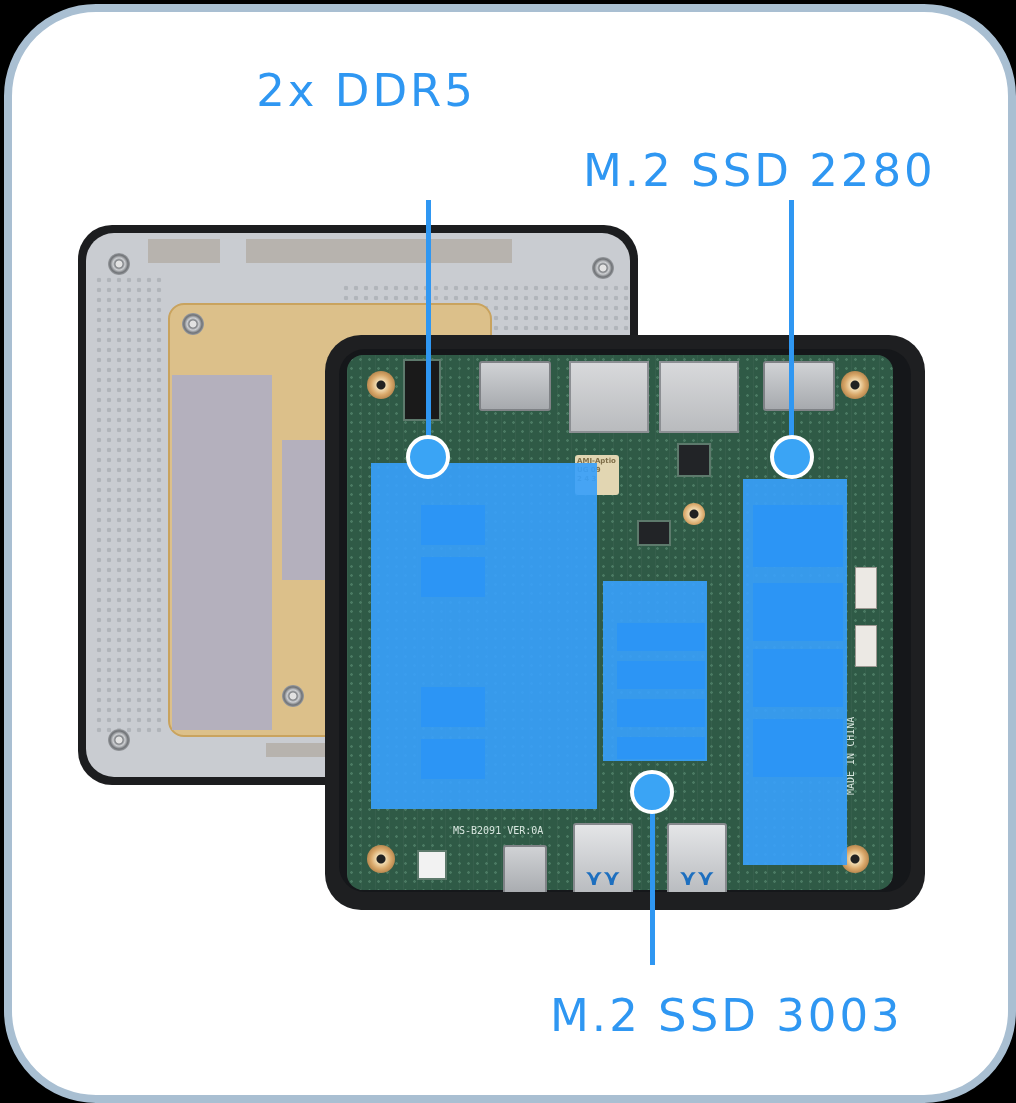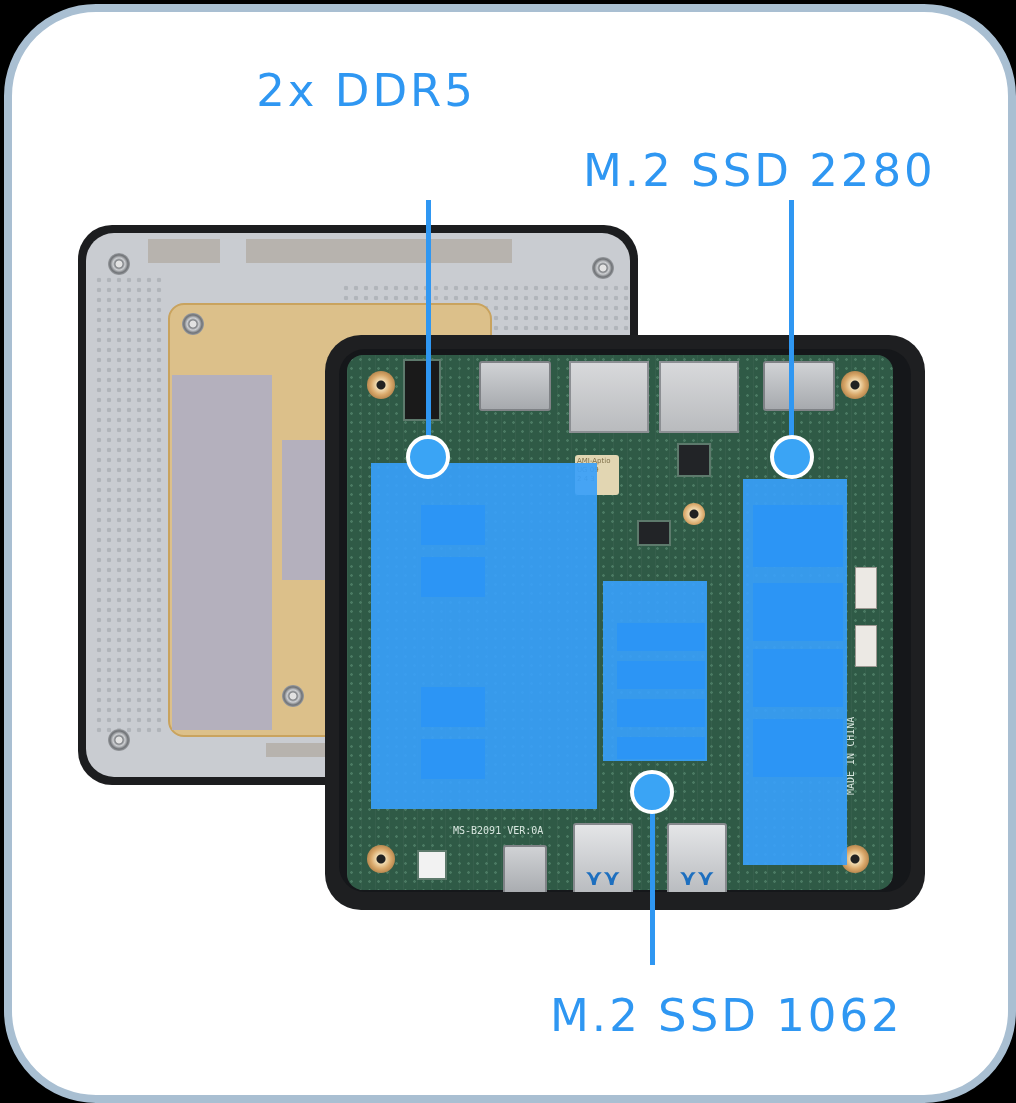--- a/index.html
+++ b/index.html
@@ -39,21 +39,21 @@
 </style>
 </head>
 <body>
 
 <div class="frame"></div>
 
 <div class="label ddr">
   <div>2x DDR5</div>
 </div>
 <div class="label ssd80">M.2 SSD 2280</div>
-<div class="label ssd42">M.2 SSD 1062</div>
+<div class="label ssd42">M.2 SSD 3003</div>
 
 <div class="lid">
   <div class="lid-inner">
     <div class="pad-strip" style="left:62px;top:6px;width:72px;height:24px;"></div>
     <div class="pad-strip" style="left:160px;top:6px;width:240px;height:24px;"></div>
     <div class="pad-strip" style="left:354px;top:6px;width:72px;height:24px;"></div>
     <div class="mesh" style="left:8px;top:42px;width:70px;height:460px;"></div>
     <div class="mesh" style="left:255px;top:50px;width:290px;height:60px;"></div>
     <div class="screw" style="left:22px;top:20px;"></div>
     <div class="screw" style="left:506px;top:24px;"></div>
@@ -77,21 +77,21 @@
       <div class="shield" style="left:222px;top:6px;width:76px;height:68px;"></div>
       <div class="shield" style="left:312px;top:6px;width:76px;height:68px;"></div>
       <div class="hdmi" style="left:416px;top:6px;width:68px;height:46px;"></div>
       <div class="standoff" style="left:20px;top:16px;"></div>
       <div class="standoff" style="left:494px;top:16px;"></div>
       <div class="standoff" style="left:20px;top:490px;"></div>
       <div class="standoff" style="left:494px;top:490px;"></div>
 
       <div class="chip" style="left:330px;top:88px;width:30px;height:30px;"></div>
       <div class="chip" style="left:290px;top:165px;width:30px;height:22px;"></div>
-      <div class="ami" style="left:228px;top:100px;width:40px;height:36px;">
+      <div class="ami" style="left:228px;top:100px;width:40px;height:36px;font-weight:bold;">
         <div>AMI-Aptio</div>
         <div>UG 09</div>
         <div>2 4 3</div>
       </div>
       <div class="standoff" style="left:336px;top:148px;width:22px;height:22px;"></div>
 
       <div class="conn-white" style="left:508px;top:212px;width:20px;height:40px;"></div>
       <div class="conn-white" style="left:508px;top:270px;width:20px;height:40px;"></div>
       <div class="text-silk" style="left:498px;top:440px;transform:rotate(-90deg);transform-origin:left top;">MADE IN CHINA</div>
 

